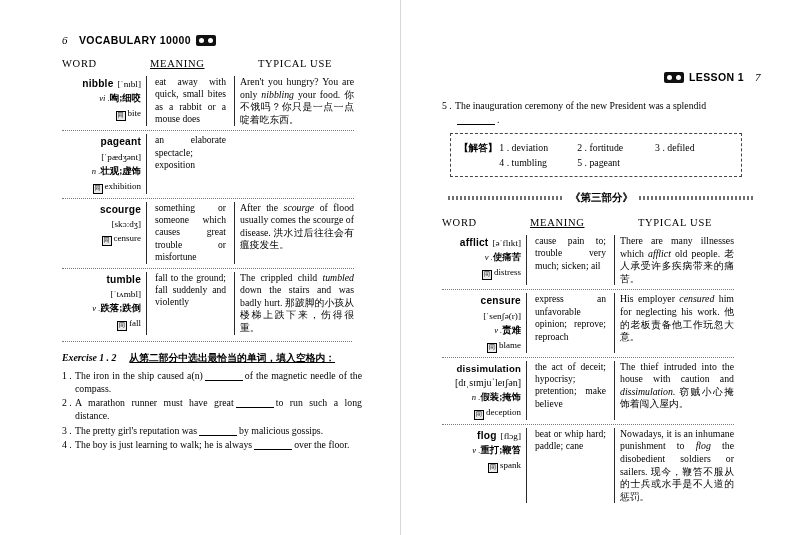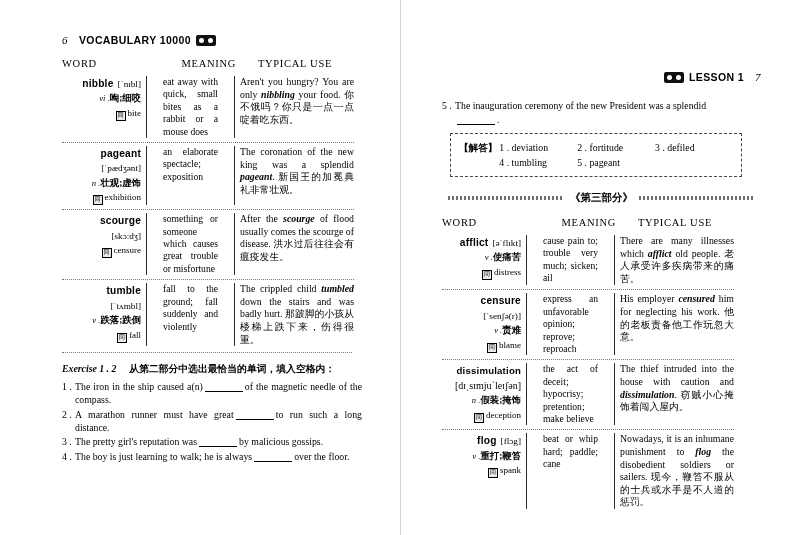--- a/index.html
+++ b/index.html
@@ -36,57 +36,57 @@
   }
   .tape::before{left:3px;}
   .tape::after{right:3px;}
 
   
   .vtable{margin:0 auto;width:292px;}
   .page-left .vtable{margin-left:62px;}
   .page-right .vtable{margin-left:42px;}
   .vhead{display:flex;font-size:10.5px;letter-spacing:.7px;padding:12px 0 4px 0;}
   .vhead .h-word{width:88px;text-align:left;}
-  .vhead .h-mean{width:86px;text-align:right;}
+  .vhead .h-mean{width:86px;text-align:left;text-decoration:underline;}
   .vhead .h-use{flex:1;text-align:center;}
 
   .entry{display:flex;padding:3px 0 4px 0;}
   .entry + .entry{border-top:1px dotted #7a7a7a;}
   .c-word{
     width:84px;box-sizing:border-box;padding-right:5px;text-align:right;
     line-height:12.4px;
   }
   .c-mean{
-    width:88px;box-sizing:border-box;padding:0 16px;
+    width:88px;box-sizing:border-box;padding:0 8px;
     border-left:1px solid #2a2a2a;
     line-height:12.4px;font-size:9.6px;text-align:justify;
   }
   .c-use{
     flex:1;box-sizing:border-box;padding-left:5px;
     border-left:1px solid #2a2a2a;
     line-height:12.6px;font-size:9.8px;text-align:justify;
   }
   .c-mean span, .c-use span{display:inline;}
   .hw{font-family:Liberation Sans, sans-serif;font-weight:700;font-size:10.2px;letter-spacing:.2px;}
   .ipa{font-size:9.2px;}
   .pos{font-style:italic;font-size:8.6px;}
   .cn{font-weight:700;font-size:9.4px;}
   .syn{font-size:9px;}
   .synbox{
     display:inline-block;width:8px;height:8px;border:1px solid #000;
     font-size:6px;line-height:7px;text-align:center;vertical-align:-1px;
     margin-right:2px;background:#e9e9e9;
   }
-  .bi{font-weight:700;font-style:italic;}
+  .bi{font-weight:400;font-style:italic;}
 
   
   .exercise{margin-left:62px;width:300px;padding-top:10px;}
   .ex-title{font-size:9.8px;padding-bottom:4px;}
   .ex-title .ex-label{font-weight:700;font-style:italic;}
-  .ex-title .ex-cn{font-weight:700;}
+  .ex-title .ex-cn{font-weight:700;text-decoration:underline;}
   .ex-item{display:flex;font-size:9.8px;line-height:13px;padding-bottom:1.5px;}
   .ex-num{width:13px;flex:none;}
   .ex-text{flex:1;text-align:justify;}
   .blank{display:inline-block;border-bottom:1px solid #000;width:38px;vertical-align:-2px;margin:0 2px;}
 
   
   .q-line{margin-left:42px;width:310px;font-size:9.8px;line-height:14px;padding-top:16px;display:flex;}
   .q-line .ex-num{width:13px;flex:none;}
 
   
@@ -143,21 +143,20 @@
       </div>
 
       <div class="entry">
         <div class="c-word">
           <div><span class="hw">pageant</span></div>
           <div><span class="ipa">[ˈpædʒənt]</span></div>
           <div><span class="pos">n .</span><span class="cn">壮观;虚饰</span></div>
           <div><span class="synbox">同</span><span class="syn">exhibition</span></div>
         </div>
         <div class="c-mean">an elaborate spectacle; exposition</div>
-        <div class="c-use"><span>The coronation of the new king was a splendid </span><span class="bi">pageant</span><span>. </span><span>新国王的加冕典礼非常壮观。</span></div>
       </div>
 
       <div class="entry">
         <div class="c-word">
           <div><span class="hw">scourge</span></div>
           <div><span class="ipa">[skɔːdʒ]</span></div>
           <div><span class="synbox">同</span><span class="syn">censure</span></div>
         </div>
         <div class="c-mean">something or someone which causes great trouble or misfortune</div>
         <div class="c-use"><span>After the </span><span class="bi">scourge</span><span> of flood usually comes the scourge of disease. </span><span>洪水过后往往会有瘟疫发生。</span></div>

